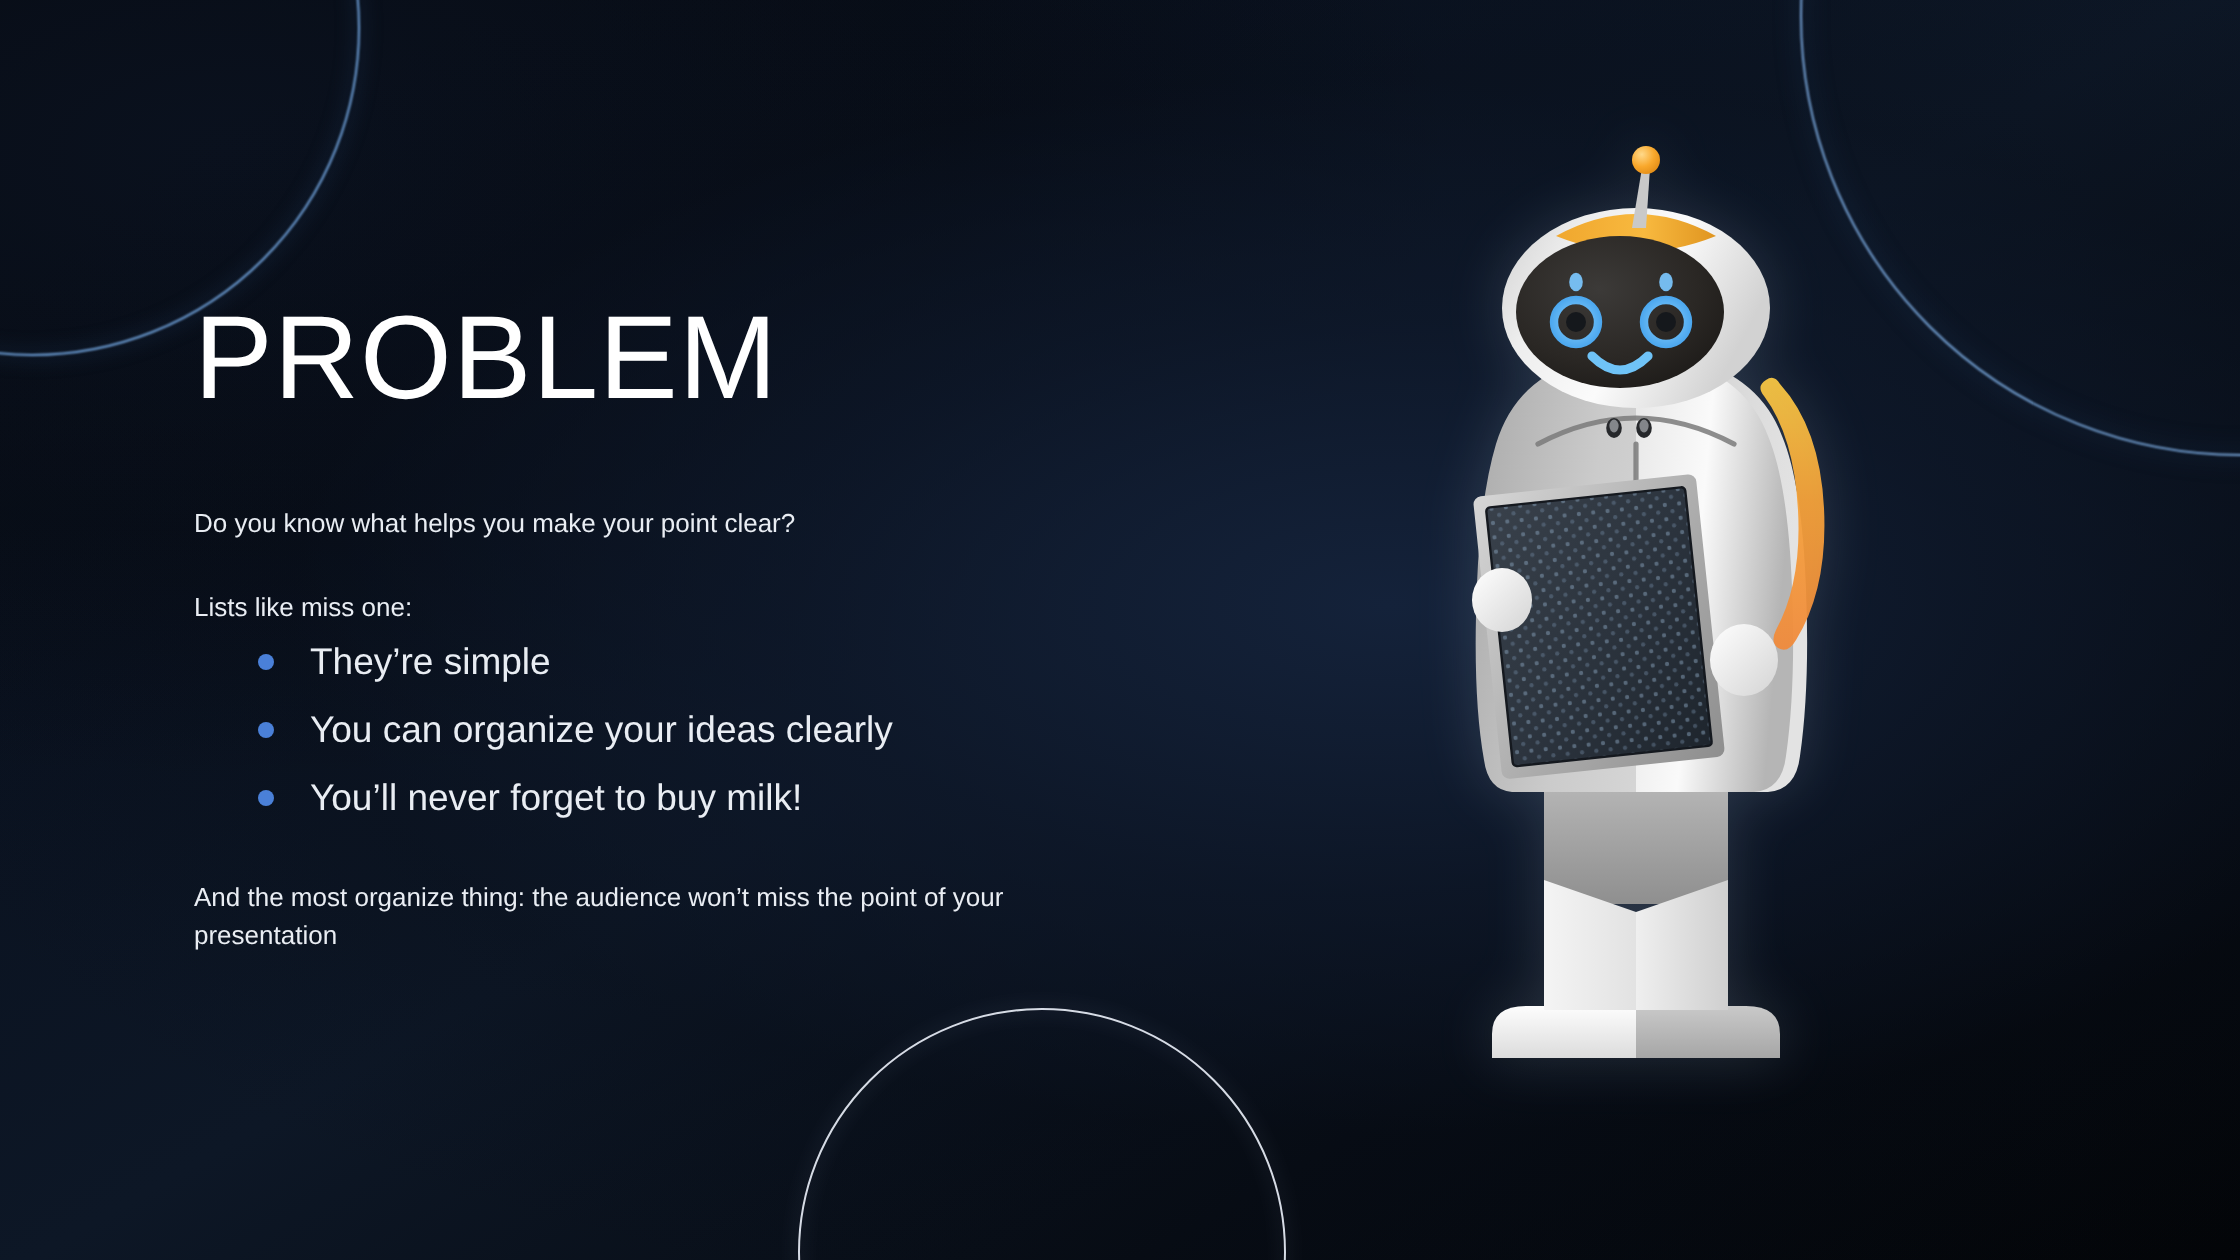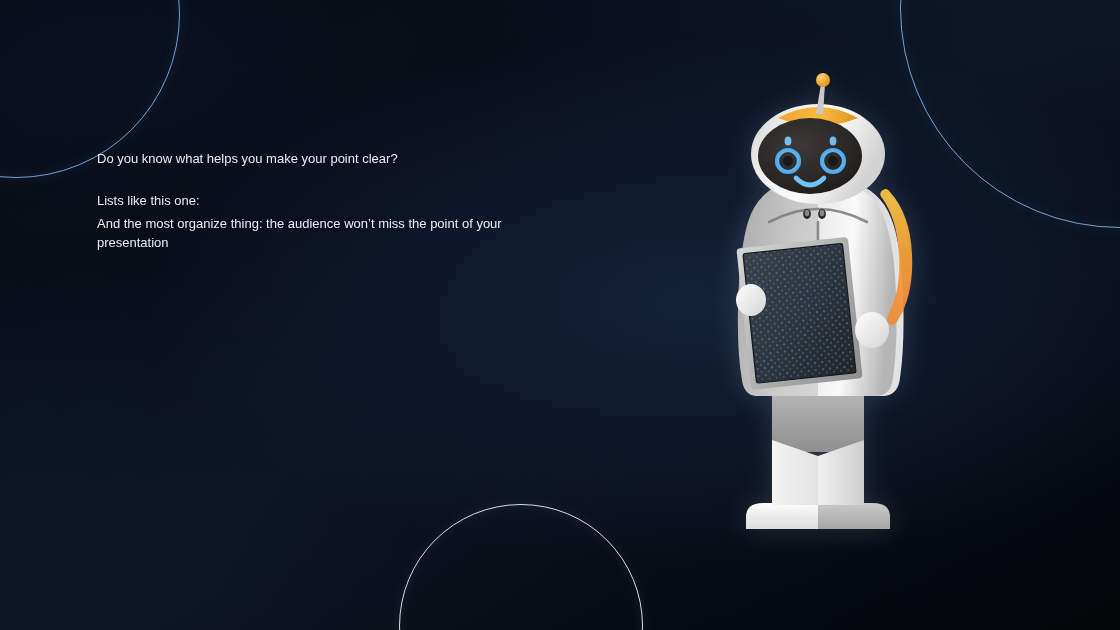--- a/index.html
+++ b/index.html
@@ -116,25 +116,40 @@
 <body>
 
 <div id="slide">
 
   <div class="deco-circle" id="circle-top-left"></div>
   <div class="deco-circle" id="circle-top-right"></div>
   <div class="deco-circle" id="circle-bottom"></div>
 
   <div id="text-block">
 
+    <h1 id="page-title">PROBLEM</h1>
 
     <p class="body-text" id="intro-question">Do you know what helps you make your point clear?</p>
 
-    <p class="body-text" id="list-lead">Lists like this one:</p>
-
+    <p class="body-text" id="list-lead">Lists like miss one:</p>
+
+    <ul id="bullet-list">
+      <li>
+        <span class="bullet-dot"></span>
+        <span>They’re simple</span>
+      </li>
+      <li>
+        <span class="bullet-dot"></span>
+        <span>You can organize your ideas clearly</span>
+      </li>
+      <li>
+        <span class="bullet-dot"></span>
+        <span>You’ll never forget to buy milk!</span>
+      </li>
+    </ul>
 
     <p class="body-text" id="closing-text">And the most organize thing: the audience won’t miss the point of your presentation</p>
   </div>
 
   <svg id="robot" viewBox="0 0 215 470">
     <defs>
       <linearGradient id="gHead" x1="0" y1="0" x2="1" y2="0.4">
         <stop offset="0%" stop-color="#cfcfcf"></stop>
         <stop offset="28%" stop-color="#ededed"></stop>
         <stop offset="62%" stop-color="#fbfbfb"></stop>

